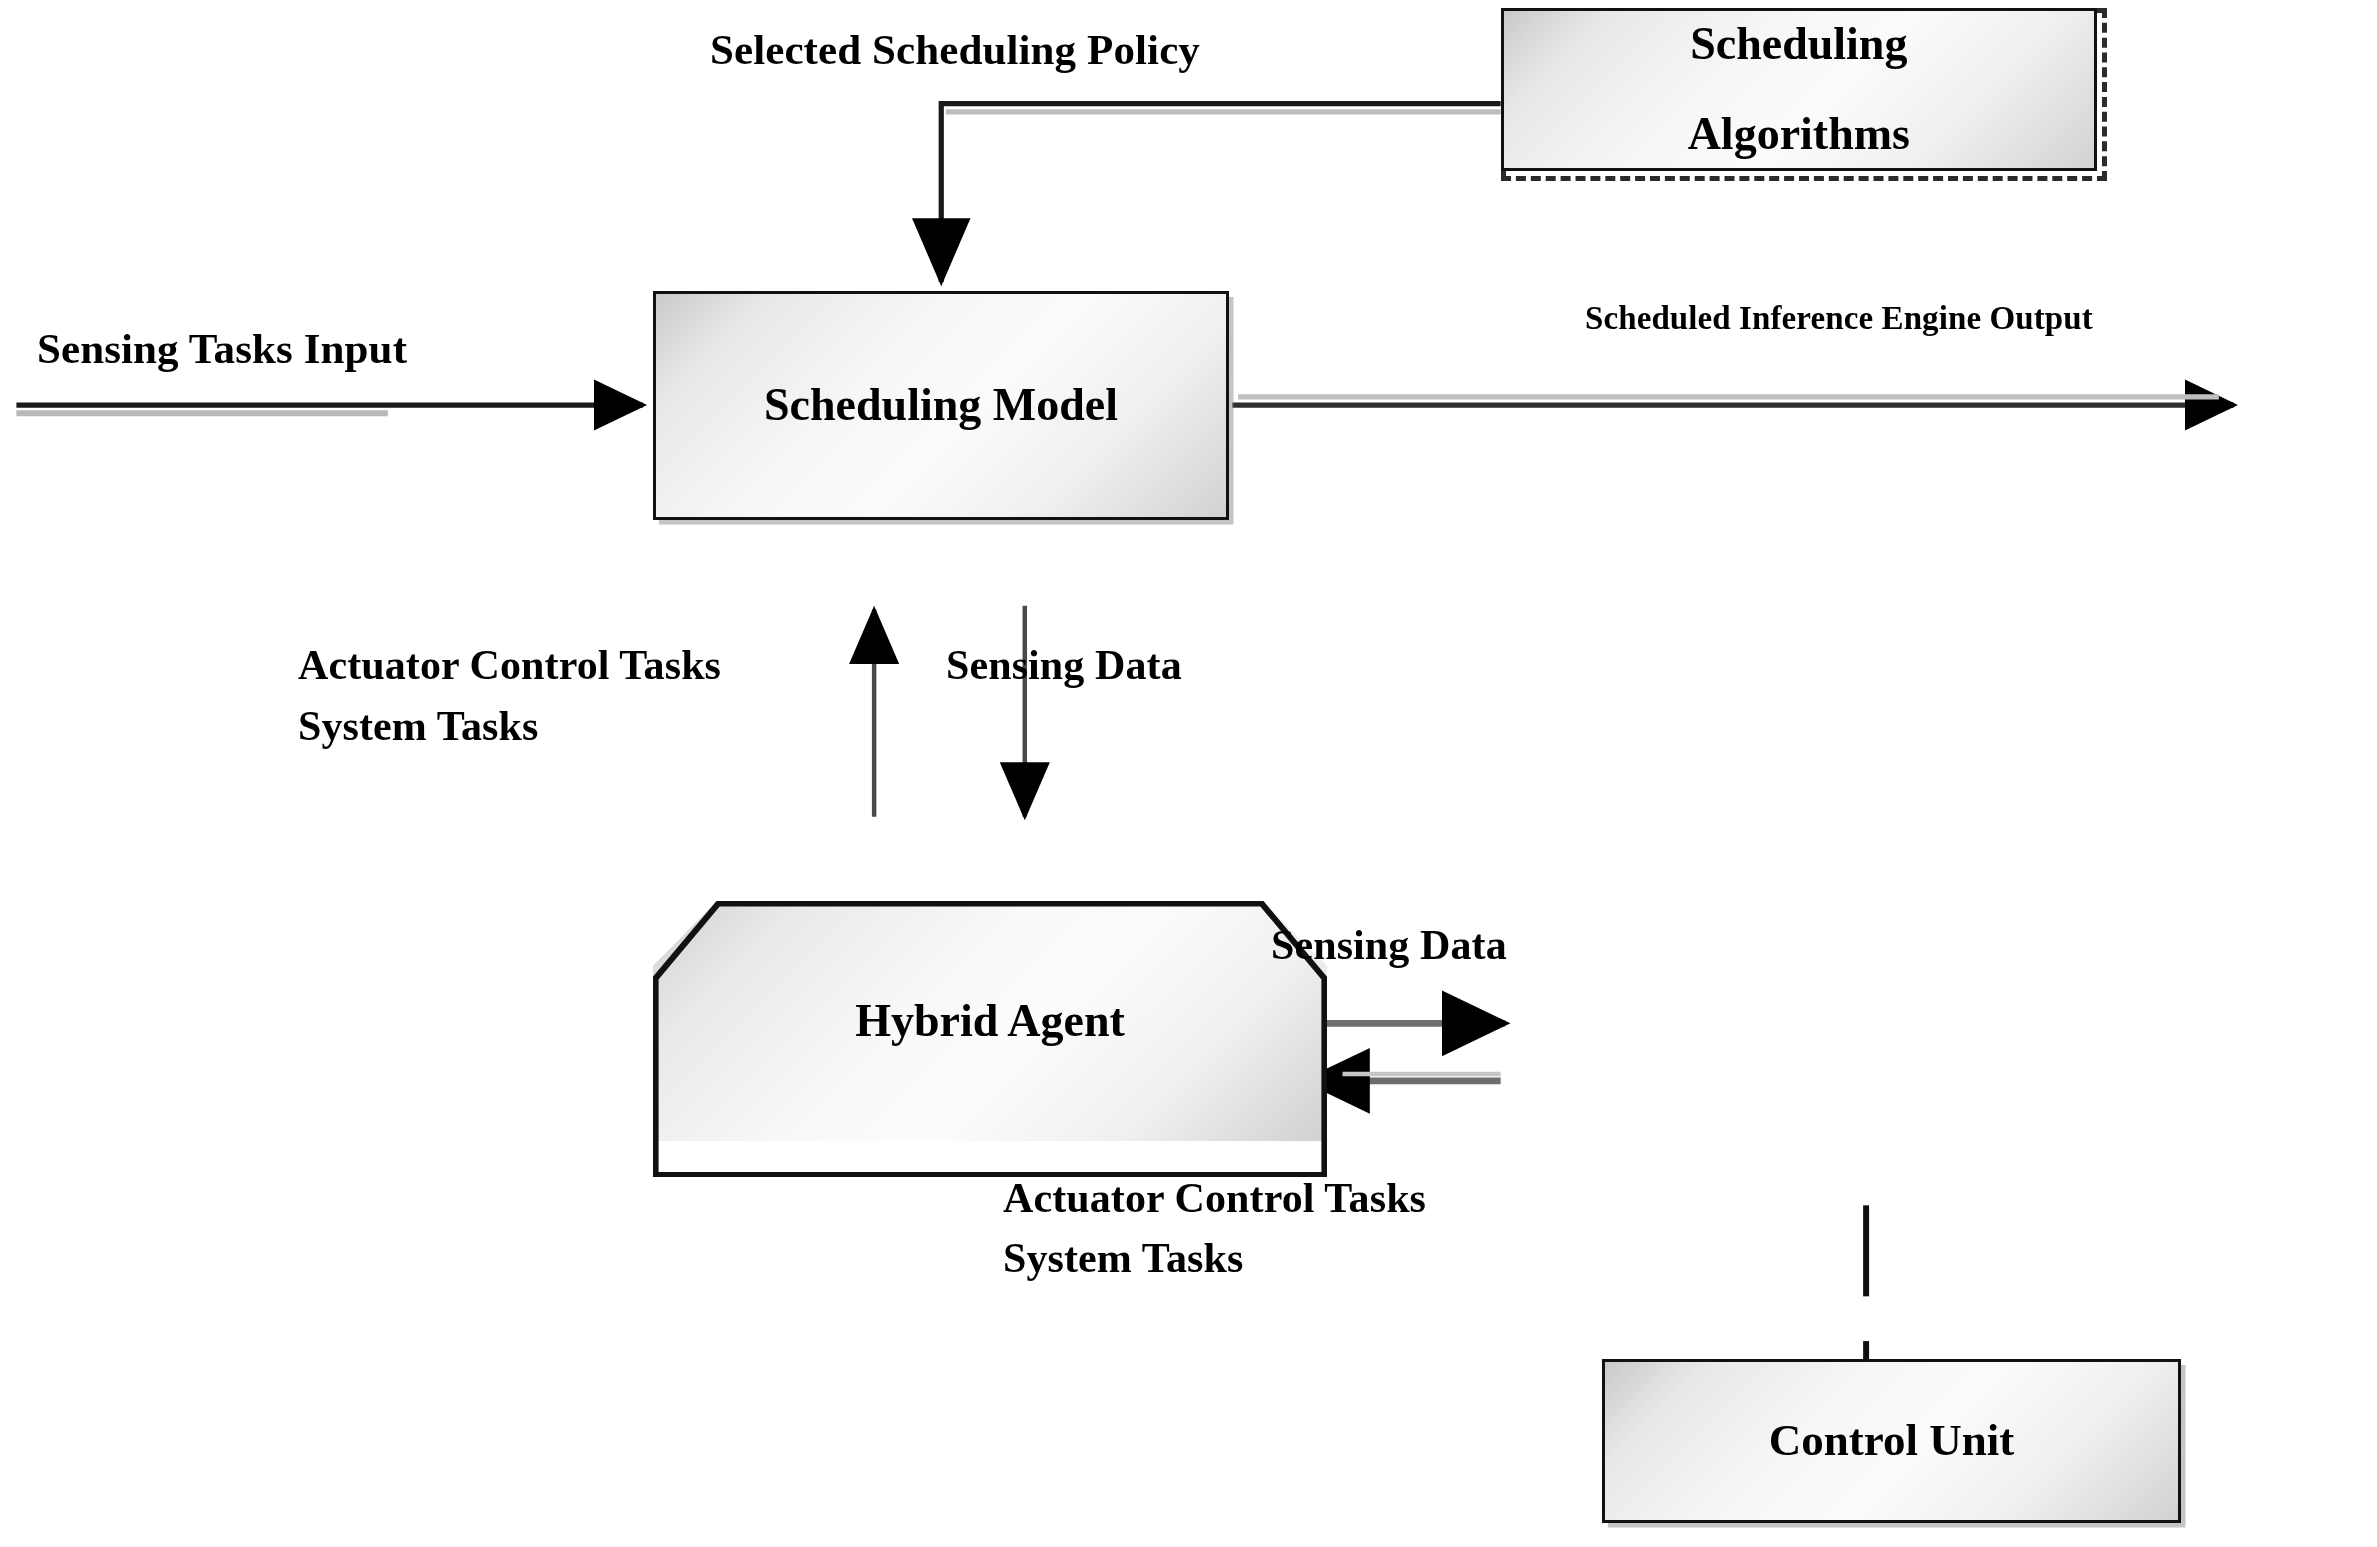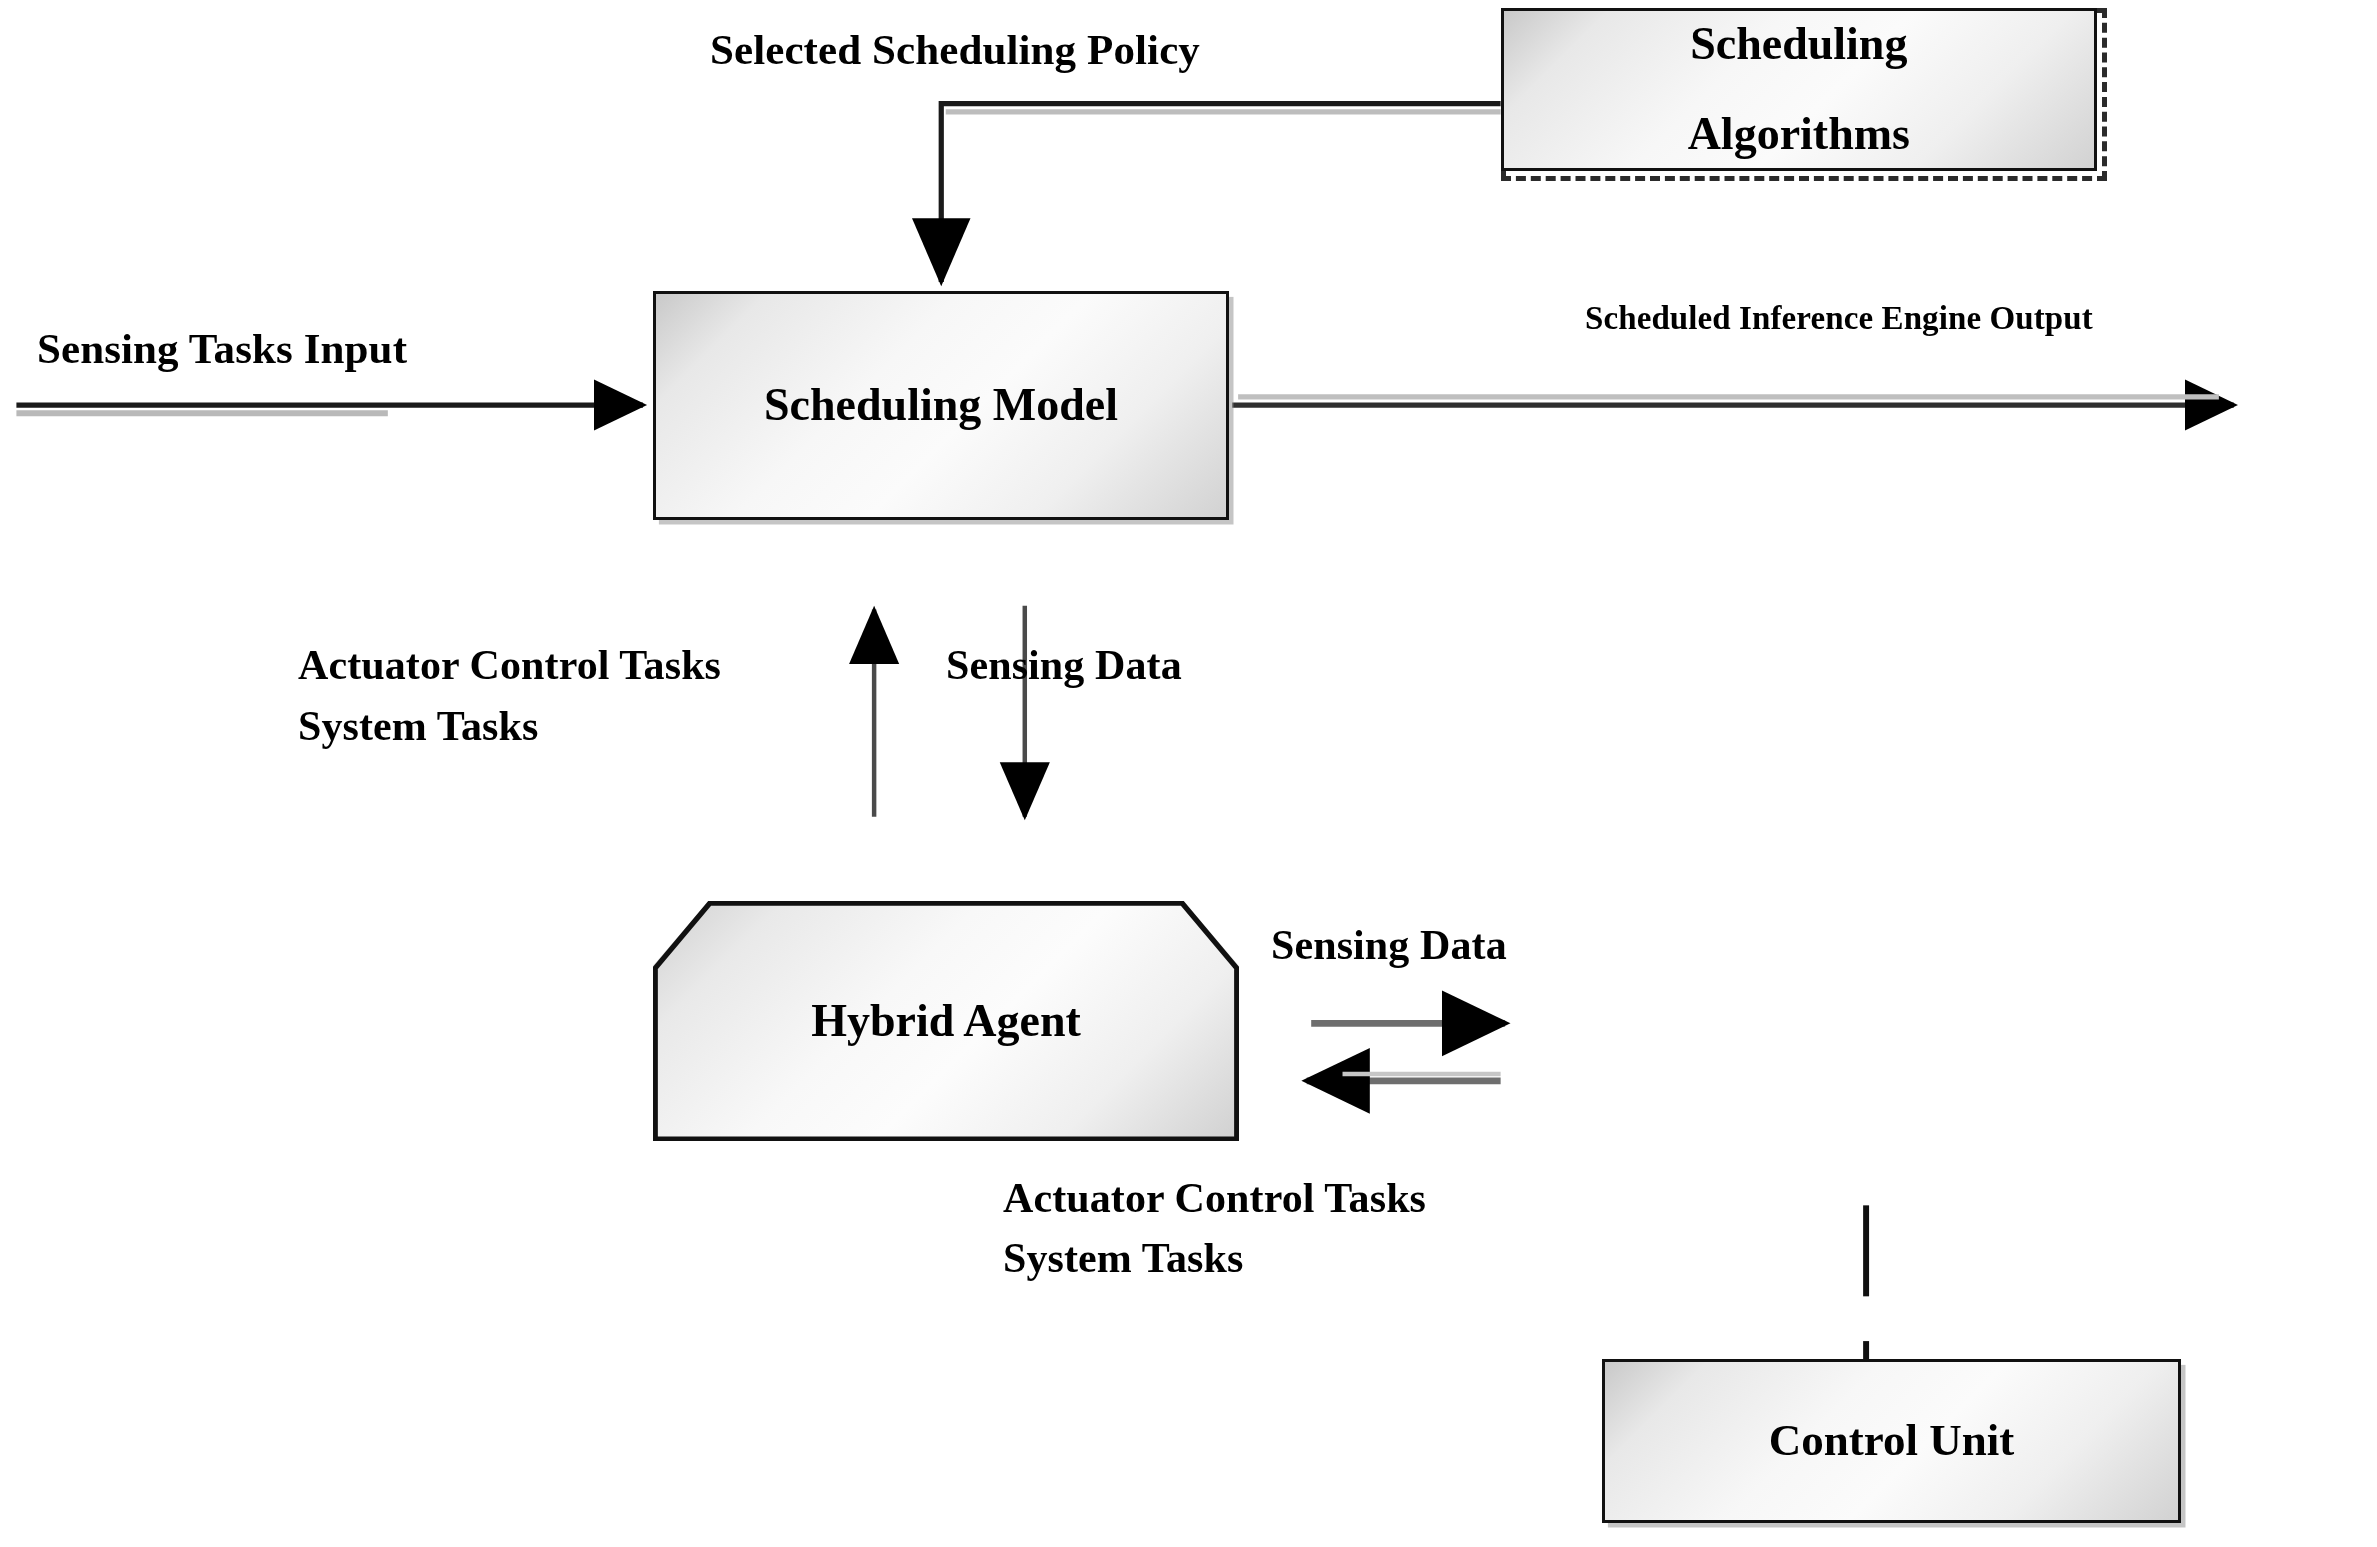--- a/index.html
+++ b/index.html
@@ -186,21 +186,21 @@
         <span class="node-label" style="font-size:46px;">Scheduling</span>
         <span class="node-label" style="font-size:46px;margin-top:36px;">Algorithms</span>
       </div>
     </div>
   </div>
 
   <div class="node" style="left:653px; top:291px; width:576px; height:229px; font-size:46px;">
     <span class="node-label">Scheduling Model</span>
   </div>
 
-  <div class="node chamfer" style="left:653px; top:901px; width:586px; height:240px; font-size:46px;align-items:center;">
+  <div class="node chamfer" style="left:653px; top:901px; width:674px; height:240px; font-size:46px;align-items:center;">
     <div class="chamfer-shadow"></div>
     <div class="chamfer-fill"></div>
     <svg class="chamfer-stroke" viewBox="0 0 785 322" preserveAspectRatio="none">
       <polygon points="3,90 76,3 709,3 782,90 782,319 3,319" fill="none" stroke="#111111" stroke-width="7"></polygon>
     </svg>
     <span class="chamfer-text node-label">Hybrid Agent</span>
   </div>
 
 
   <div class="node" style="left:1587px; top:1359px; width:579px; height:164px; font-size:45px;margin-left:15px;">

